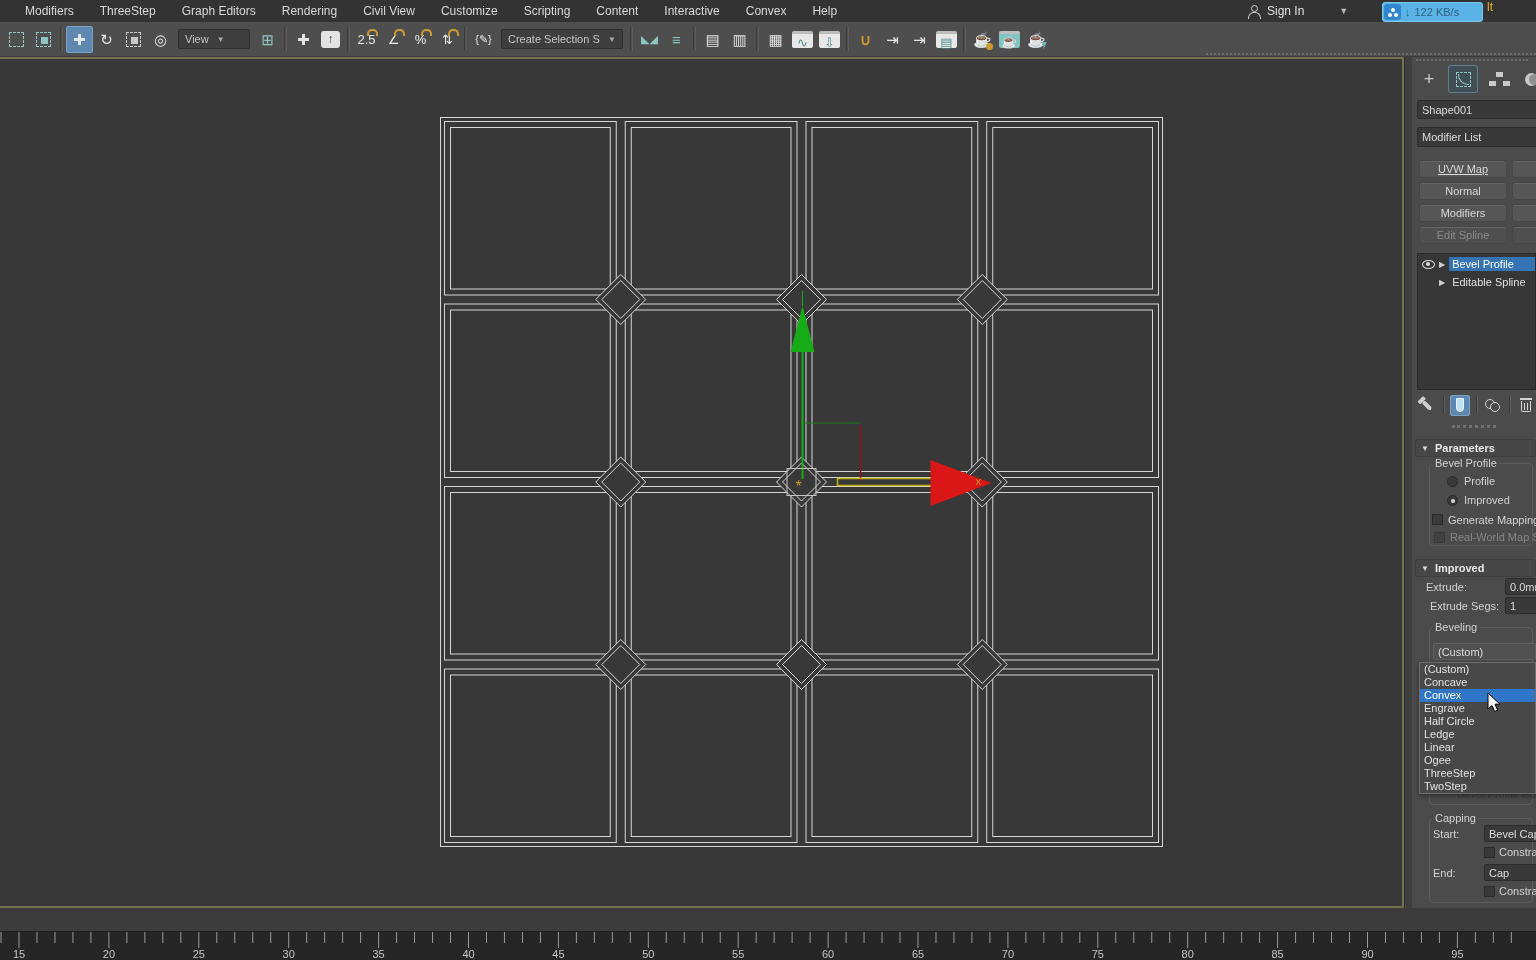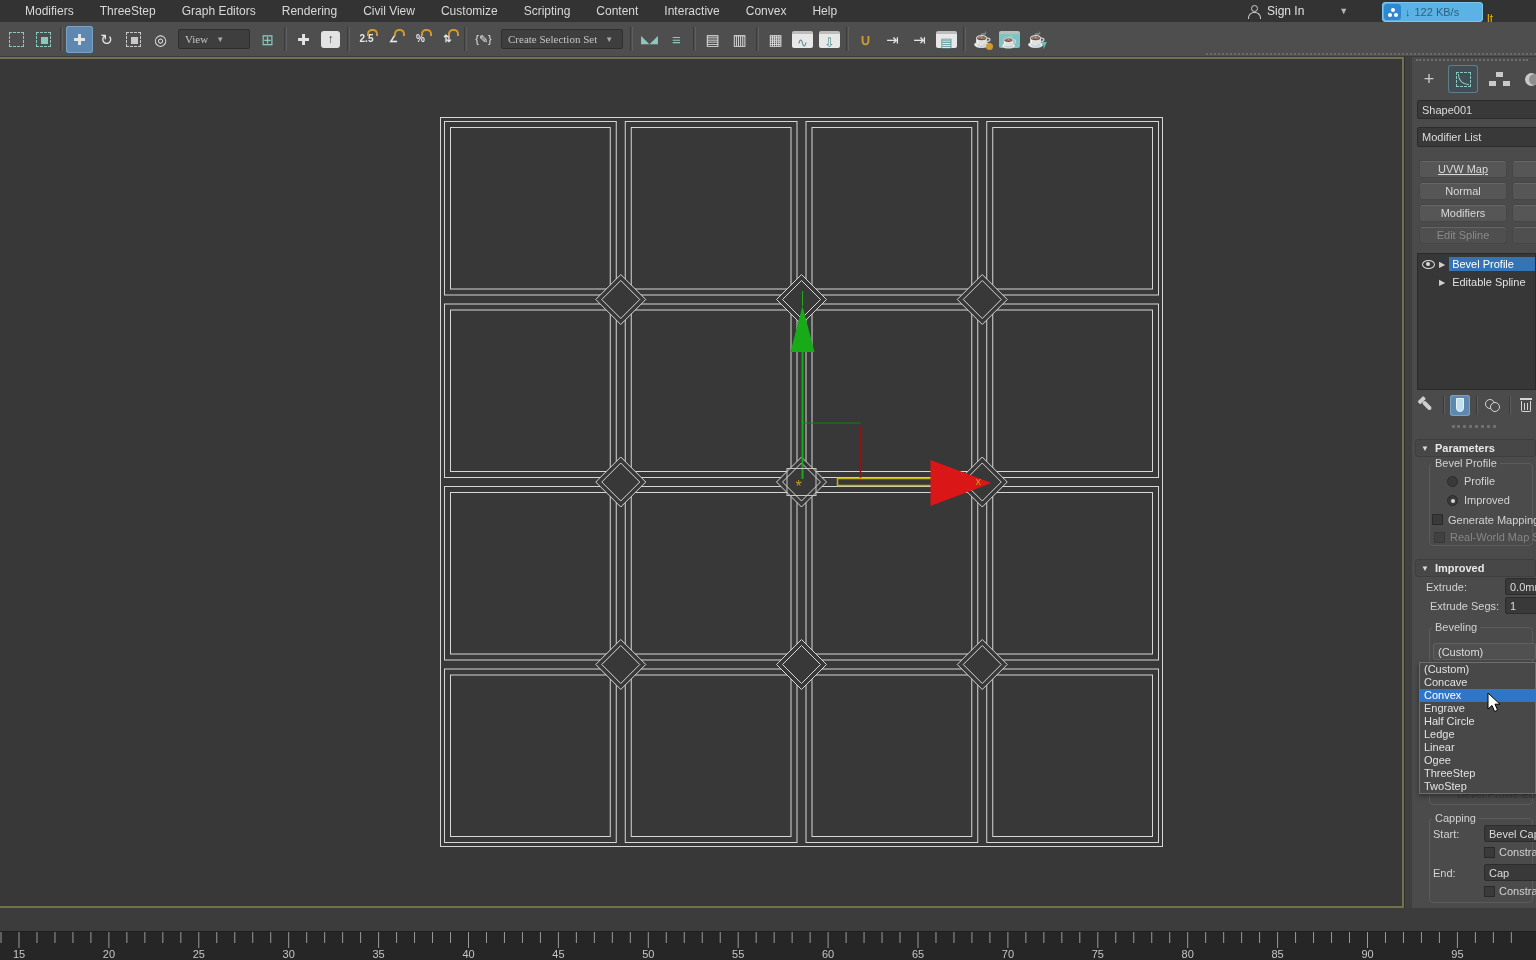--- a/index.html
+++ b/index.html
@@ -13,43 +13,43 @@
   .ic-person{width:12px;height:13px;position:relative;display:inline-block;}
   .ic-person::before{content:"";position:absolute;left:3px;top:0;width:5px;height:5px;border:1px solid #cfcfcf;border-radius:50%;}
   .ic-person::after{content:"";position:absolute;left:0;top:7px;width:11px;height:6px;border:1px solid #cfcfcf;border-bottom:none;border-radius:6px 6px 0 0;}
   #signin .lbl{font-size:12px;color:#e0e0e0;}
   #signin .caret{font-size:9px;color:#b5b5b5;margin-left:28px;}
   #dl-badge{position:absolute;left:1382px;top:2px;width:101px;height:20px;background:#5ab3e4;border-radius:4px;display:flex;align-items:center;padding:0 5px 0 2px;gap:4px;box-shadow:0 0 0 1px #7cc6ee inset;}
   #dl-badge .chip{width:17px;height:16px;background:#2f87d2;border-radius:3px;display:flex;align-items:center;justify-content:center;}
   .ic-drive{width:4px;height:4px;border-radius:50%;background:#ffffff;box-shadow:-3px 5px 0 #ffffff,3px 5px 0 #ffffff;margin-bottom:5px;}
   #dl-badge .arrow{color:#106a9c;font-size:11px;font-weight:bold;}
   #dl-badge .rate{color:#2e5f7e;font-size:11px;}
-  #ws-frag{position:absolute;left:1487px;top:12px;font-size:12px;color:#eab308;}
+  #ws-frag{position:absolute;left:1487px;top:0;font-size:12px;color:#eab308;}
 
   
   #toolbar{position:absolute;left:0;top:22px;width:1536px;height:35px;background:#4e4e4e;border-bottom:1px solid #3a3a3a;display:flex;align-items:center;padding-left:3px;}
   #toolbar .dots{position:absolute;right:0;bottom:1px;width:330px;border-top:2px dotted #6a6a6a;}
   .tb-btn{width:27px;height:27px;display:flex;align-items:center;justify-content:center;border-radius:3px;flex:none;position:relative;}
   .tb-btn .glyph{font-size:15px;color:#e4e4e4;line-height:1;}
   .tb-btn.small .glyph{font-size:11px;}
   .tb-btn.teal .glyph{color:#8ec7c0;}
   .tb-btn.orange .glyph{color:#cf9a30;font-weight:bold;}
   .tb-btn.active{background:#5f88b0;box-shadow:0 0 0 1px #7aa2c4 inset;}
   .tb-sep{width:3px;height:24px;border-left:1px solid #3c3c3c;border-right:1px solid #5e5e5e;margin:0 3px;flex:none;}
   .tb-dd{height:20px;background:#3e3e3e;border:1px solid #2e2e2e;border-radius:2px;display:flex;align-items:center;padding:0 6px;margin:0 4px;flex:none;gap:8px;}
-  .tb-dd .dd-label{font-size:11px;color:#c5c5c5;white-space:nowrap;overflow:hidden;font-family:Liberation Serif, serif;}
+  .tb-dd .dd-label{font-size:11px;color:#c5c5c5;white-space:nowrap;overflow:hidden;}
   .tb-dd .dd-caret{font-size:8px;color:#a8a8a8;}
   .tb-dd.wide{width:122px;}
   .tb-dd.narrow{width:72px;}
   .kind-dash .shape,.kind-dash-fill .shape,.kind-dash-gray .shape{width:15px;height:15px;border:1px dashed #8ec7c0;position:relative;}
   .kind-dash-gray .shape{border-color:#c9c9c9;}
   .kind-dash-fill .shape::after{content:"";position:absolute;right:2px;bottom:2px;width:7px;height:7px;background:#8ec7c0;}
   .kind-dash-gray .shape::after{content:"";position:absolute;right:2px;bottom:2px;width:7px;height:7px;background:#c9c9c9;}
   .kind-key .glyph{width:19px;height:17px;background:#e3e3e3;color:#3a3a3a;border-radius:3px;font-size:12px;line-height:17px;text-align:center;}
-  .kind-snap .glyph{font-size:10px;font-weight:bold;color:#e8e8e8;}
+  .kind-snap .glyph{font-size:13px;font-weight:normal;color:#e8e8e8;}
   .kind-snap::after{content:"";position:absolute;right:2px;top:3px;width:7px;height:5px;border:2px solid #cf9a30;border-bottom:none;border-radius:5px 5px 0 0;}
   .kind-win .glyph{width:21px;height:17px;background:#e8e8e8;color:#4f8f8f;border-radius:2px;font-size:13px;line-height:17px;text-align:center;border-top:3px solid #bdbdbd;}
   .kind-win-teal .glyph{width:21px;height:17px;background:#7fc3c3;color:#ffffff;border-radius:2px;font-size:13px;line-height:15px;text-align:center;border-top:3px solid #bdbdbd;}
   .acc-orange::after{content:"";position:absolute;right:3px;bottom:3px;width:7px;height:7px;border-radius:50%;background:#cf9a30;}
   .acc-teal::after{content:"";position:absolute;right:3px;bottom:3px;width:5px;height:8px;background:#6fb9b9;clip-path:polygon(0 0,100% 0,30% 100%,30% 45%,0 45%);}
 
   
   #viewport{position:absolute;left:0;top:57px;width:1404px;height:851px;background:#383838;border:2px solid #72724e;border-left:none;}
   #vp-svg{position:absolute;left:0;top:0;}
 

